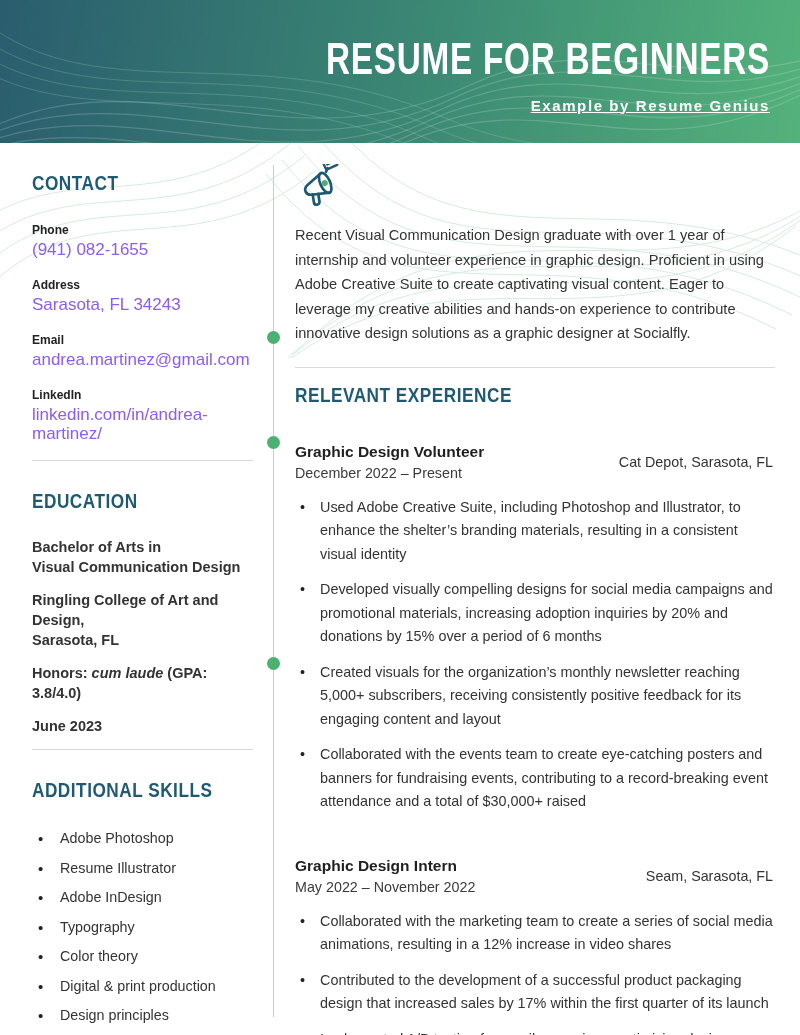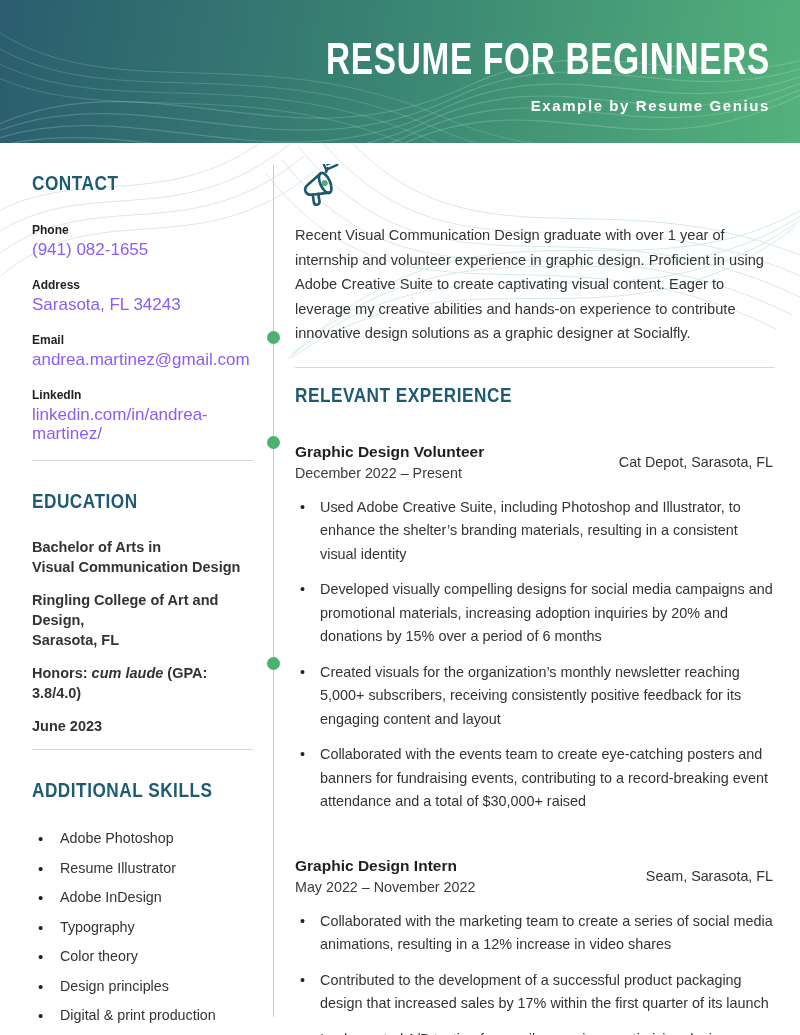--- a/index.html
+++ b/index.html
@@ -22,21 +22,21 @@
     display:flex; flex-direction:column; align-items:flex-end; justify-content:center;
     padding-top:6px; z-index:2;
   }
   .doc-title {
     color:#ffffff; font-weight:700; font-size:45px; line-height:1;
     letter-spacing:1px; white-space:nowrap;
     display:inline-block; transform:scaleX(0.74); transform-origin:100% 50%;
   }
   .doc-subtitle {
     color:#ffffff; font-weight:700; font-size:15px; letter-spacing:1.6px;
-    margin-top:16px; white-space:nowrap;
+    margin-top:16px; white-space:nowrap;text-decoration:underline;
   }
 
   
   .top-deco {
     position:absolute; top:143px; left:0; width:800px; height:215px;
     pointer-events:none; z-index:0;
   }
 
   
   .vline {
@@ -199,22 +199,22 @@
     <hr class="hr after-edu">
 
     <div class="sec-h-wrap"><h2 class="sec-h">ADDITIONAL SKILLS</h2></div>
 
     <ul class="skills-list">
       <li>Adobe Photoshop</li>
       <li>Resume Illustrator</li>
       <li>Adobe InDesign</li>
       <li>Typography</li>
       <li>Color theory</li>
+      <li>Digital &amp; print production</li>
       <li>Design principles</li>
-      <li>Digital &amp; print production</li>
       <li>Collaboration</li>
 
     </ul>
 
   </aside>
 
   <main class="right-col">
 
     <svg class="mega-icon" viewBox="0 0 56 50" xmlns="http://www.w3.org/2000/svg">
       <g transform="rotate(-24 26 25)">

